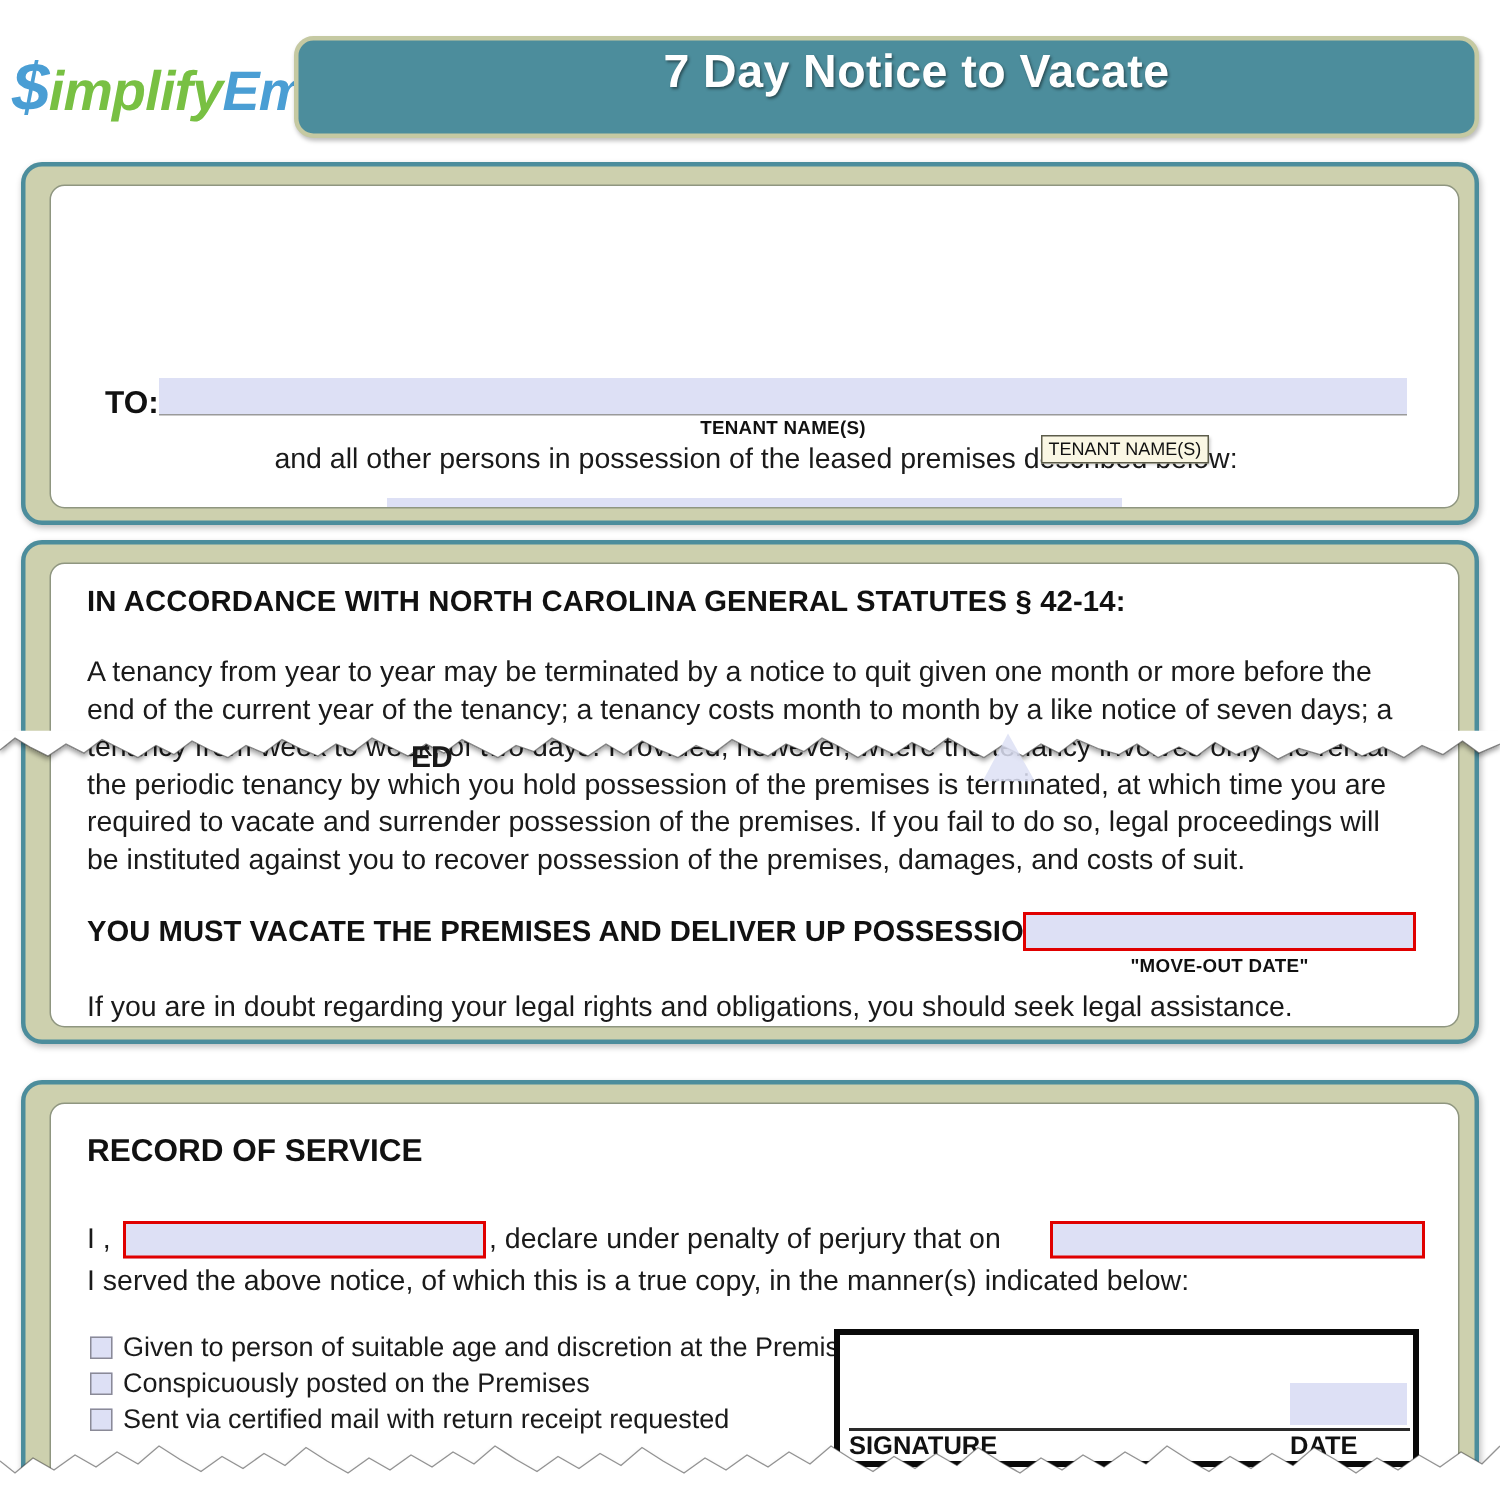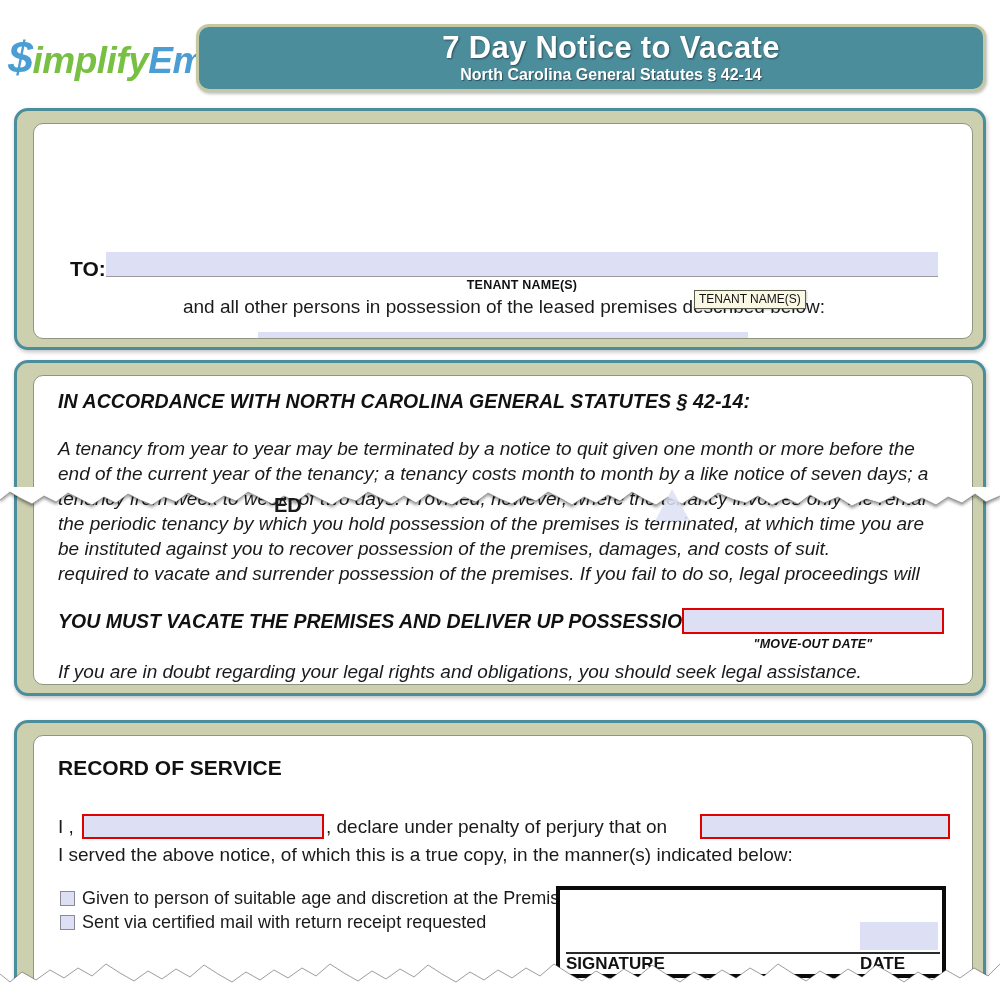--- a/index.html
+++ b/index.html
@@ -81,21 +81,21 @@
     border: 1px solid #8f9680;
     border-radius: 10px;
     box-sizing: border-box;
     overflow: hidden;
     padding-left: 23px;
   }
 
   #panel-to       { left: 14px; top: 108px;  width: 972px; height: 242px; }
   #panel-to .panel-inner  { left: 16px; top: 12px; width: 940px; height: 216px; }
 
-  #panel-statute  { left: 14px; top: 360px;  width: 972px; height: 336px; font-style: italic; }
+  #panel-statute  { left: 14px; top: 360px;  width: 972px; height: 336px; }
   #panel-statute .panel-inner { left: 16px; top: 12px; width: 940px; height: 310px; }
 
   #panel-service  { left: 14px; top: 720px;  width: 972px; height: 300px; }
   #panel-service .panel-inner { left: 16px; top: 12px; width: 940px; height: 288px; }
 
   
   .field {
     background: #dde0f5;
     display: inline-block;
     vertical-align: bottom;
@@ -223,21 +223,20 @@
 <div id="page">
 
   <div class="header-row">
 
     <div class="logo">
       <span class="dollar">$</span><span class="green">implify</span><span class="blue">Em</span>
     </div>
 
     <div class="title-banner">
       <div class="title-main">7 Day Notice to Vacate</div>
-      <div class="title-sub">North Carolina General Statutes § 42-14</div>
     </div>
   </div>
 
   <div class="panel" id="panel-to">
     <div class="panel-inner">
 
       <div class="to-label" id="to-label">TO:</div>
       <div class="field" id="to-field"></div>
       <div id="to-rule" class="rule"></div>
       <div class="lbl-caps" id="to-caption">TENANT NAME(S)</div>
@@ -254,22 +253,22 @@
   <div class="panel" id="panel-statute">
     <div class="panel-inner">
 
       <div class="bold-head" id="statute-head">IN ACCORDANCE WITH NORTH CAROLINA GENERAL STATUTES § 42-14:</div>
 
       <div class="body-text" id="statute-body">
         <p>A tenancy from year to year may be terminated by a notice to quit given one month or more before the</p>
         <p>end of the current year of the tenancy; a tenancy costs month to month by a like notice of seven days; a</p>
         <p>tenancy from week to week, of two days. Provided, however, where the tenancy involves only the rental</p>
         <p>the periodic tenancy by which you hold possession of the premises is terminated, at which time you are</p>
+        <p>required to vacate and surrender possession of the premises. If you fail to do so, legal proceedings will</p>
         <p>be instituted against you to recover possession of the premises, damages, and costs of suit.</p>
-        <p>required to vacate and surrender possession of the premises. If you fail to do so, legal proceedings will</p>
       </div>
 
       <div id="vacate-head">YOU MUST VACATE THE PREMISES AND DELIVER UP POSSESSION BY:</div>
       <div class="field bordered-red" id="moveout-field"></div>
       <div class="lbl-caps" id="moveout-cap">"MOVE-OUT DATE"</div>
 
       <div id="doubt-line">If you are in doubt regarding your legal rights and obligations, you should seek legal assistance.</div>
     </div>
   </div>
 
@@ -282,20 +281,23 @@
         <span id="decl-i">I ,</span>
         <span class="field bordered-red" id="decl-name"></span>
         <span id="decl-mid">, declare under penalty of perjury that on</span>
         <span class="field bordered-red" id="decl-date"></span>
       </div>
       <div id="decl-line2">I served the above notice, of which this is a true copy, in the manner(s) indicated below:</div>
 
       <div id="check-list">
         <div class="check-row">
           <span class="cbox"></span><span>Given to person of suitable age and discretion at the Premises</span>
+        </div>
+        <div class="check-row">
+          <span class="cbox"></span><span>Conspicuously posted on the Premises</span>
         </div>
         <div class="check-row">
           <span class="cbox"></span><span>Sent via certified mail with return receipt requested</span>
         </div>
       </div>
 
       <div id="sig-box">
         <div id="sig-date-field"></div>
         <div id="sig-rule"></div>
         <div id="sig-label">SIGNATURE</div>

